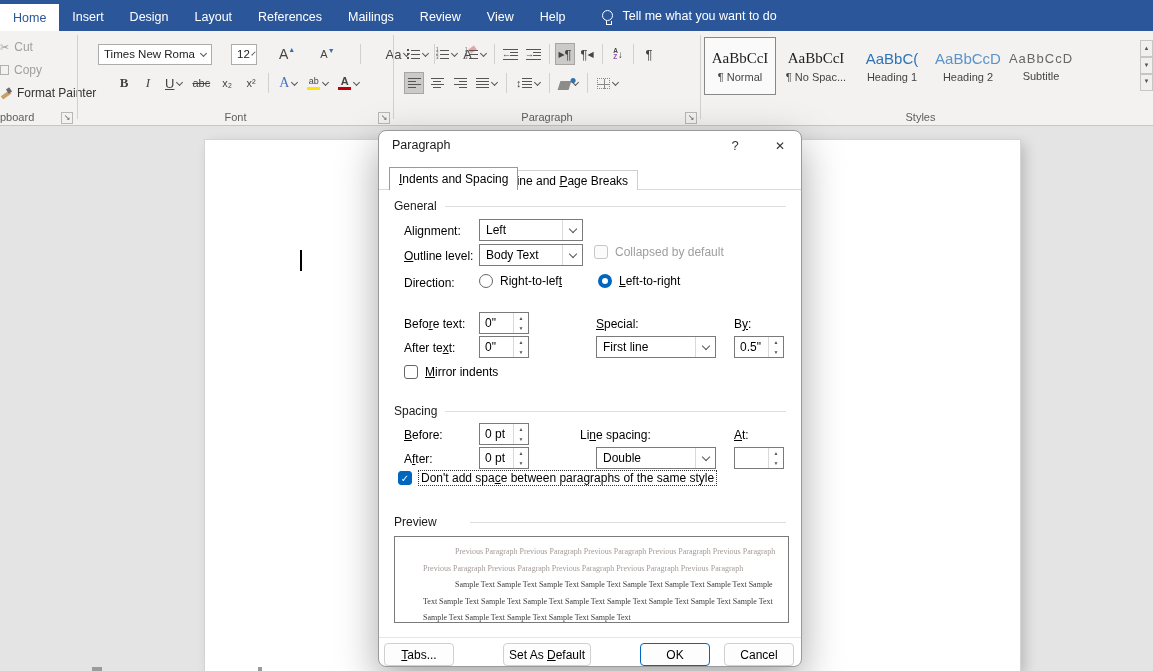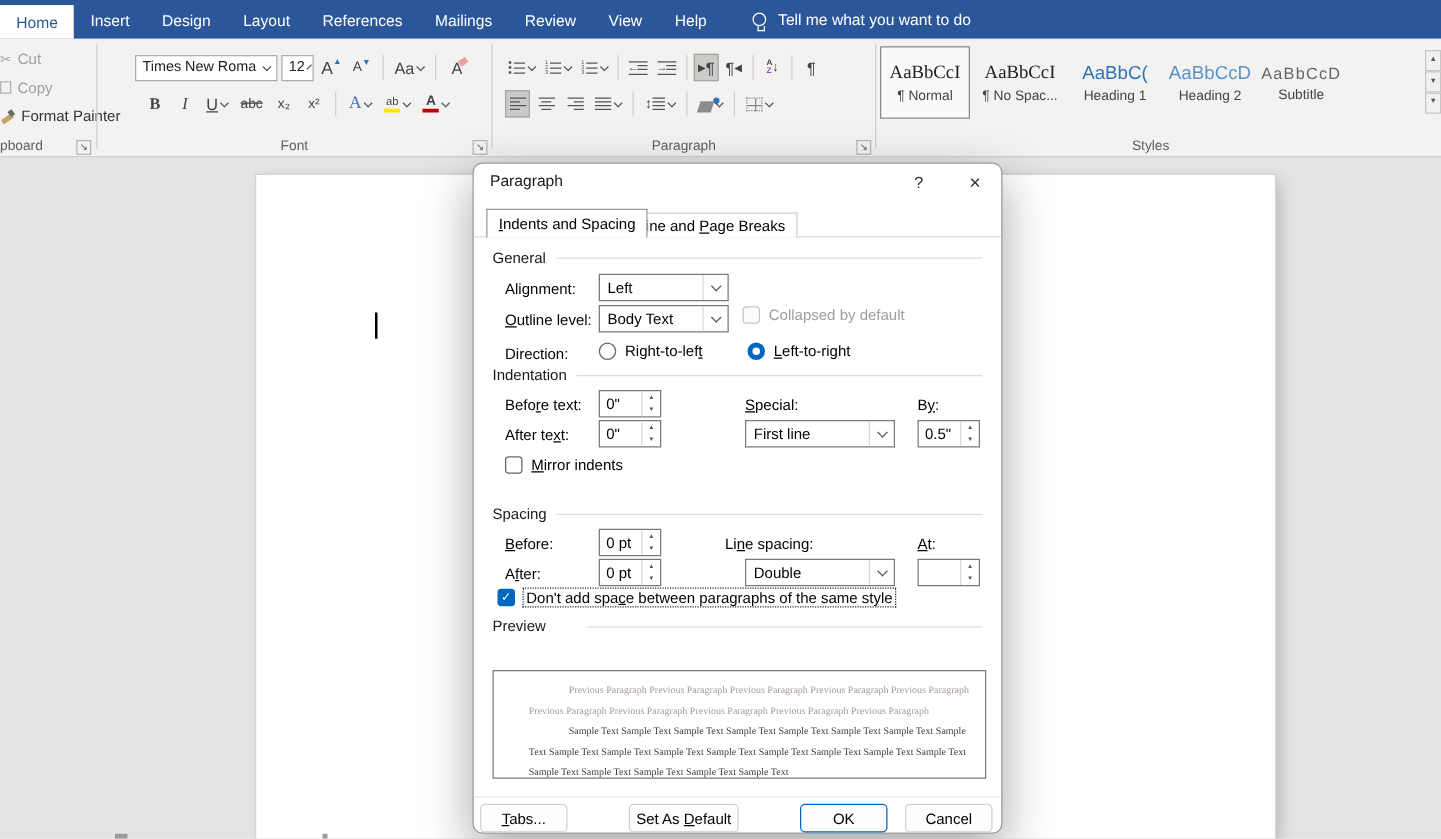--- a/index.html
+++ b/index.html
@@ -151,21 +151,21 @@
       <div class="clip-item" style="position:absolute; left:0; top:52px; color:#333;">
         <span class="ic-brush"></span>
         <span style="white-space:nowrap;">Format Painter</span>
       </div>
       <div class="grp-label" style="text-align:left;">pboard</div>
       <div class="launcher" style="right:4px;">↘</div>
     </div>
     <div class="vsep" style="left:77px;"></div>
 
     <div class="rgroup" style="left:78px; width:315px;">
-      <div class="rrow" style="left:30px; top:12px; gap:3px;">
+      <div class="rrow" style="left:20px; top:12px; gap:19px;">
         <div class="combo-r" style="width:114px;">
           <span>Times New Roma</span>
           <span class="chev-s"></span>
         </div>
         <div class="combo-r" style="width:26px;text-align:right;">
           <span>12</span>
           <span class="chev-s"></span>
         </div>
         <span class="rbtn" style="font-size:14px;">
             <span>A</span>
@@ -382,24 +382,20 @@
     <div class="dlabel" style="left:25px; top:145px;">Direction:</div>
     <div class="radio" style="left:100px; top:143px;">
       <span class="rdot"></span>
       <span><span>Right-to-lef</span><span class="key">t</span><span></span></span>
     </div>
     <div class="radio" style="left:219px; top:143px;">
       <span class="rdot on"></span>
       <span><span></span><span class="key">L</span><span>eft-to-right</span></span>
     </div>
 
-    <div class="gheader" style="top:162px;">
-      <span>Indentation</span>
-        <span class="hline"></span>
-    </div>
     <div class="dlabel" style="left:25px; top:186px;">
       <span>Befo</span><span class="key">r</span><span>e text:</span>
     </div>
     <div class="spin" style="left:100px; top:181px;">
       <span class="val">0"</span>
       <span class="btns">
           <span>▲</span>
           <span>▼</span>
         </span>
     </div>
@@ -478,21 +474,21 @@
       <span class="btns">
           <span>▲</span>
           <span>▼</span>
         </span>
     </div>
     <div class="cbrow" style="left:19px; top:340px;">
       <span class="chk on">✓</span>
       <span class="focusbox"><span>Don't add spa</span><span class="key">c</span><span>e between paragraphs of the same style</span></span>
     </div>
 
-    <div class="gheader" style="top:363px;gap:33px;">
+    <div class="gheader" style="top:384px;gap:33px;">
       <span>Preview</span>
         <span class="hline"></span>
     </div>
     <div class="pvbox">
       <div class="pvline pv-prev indent1">Previous Paragraph Previous Paragraph Previous Paragraph Previous Paragraph Previous Paragraph</div>
       <div class="pvline pv-prev">Previous Paragraph Previous Paragraph Previous Paragraph Previous Paragraph Previous Paragraph</div>
       <div class="pvline pv-samp indent1">Sample Text Sample Text Sample Text Sample Text Sample Text Sample Text Sample Text Sample</div>
       <div class="pvline pv-samp">Text Sample Text Sample Text Sample Text Sample Text Sample Text Sample Text Sample Text Sample Text</div>
       <div class="pvline pv-samp">Sample Text Sample Text Sample Text Sample Text Sample Text</div>
     </div>

